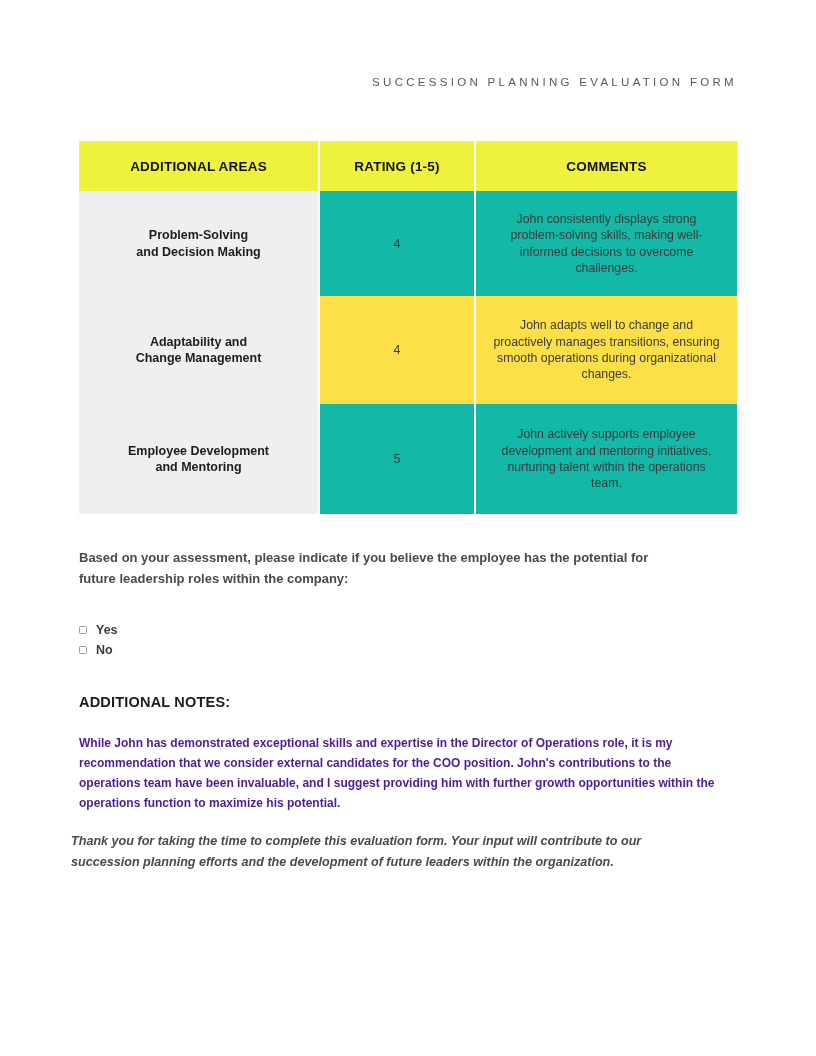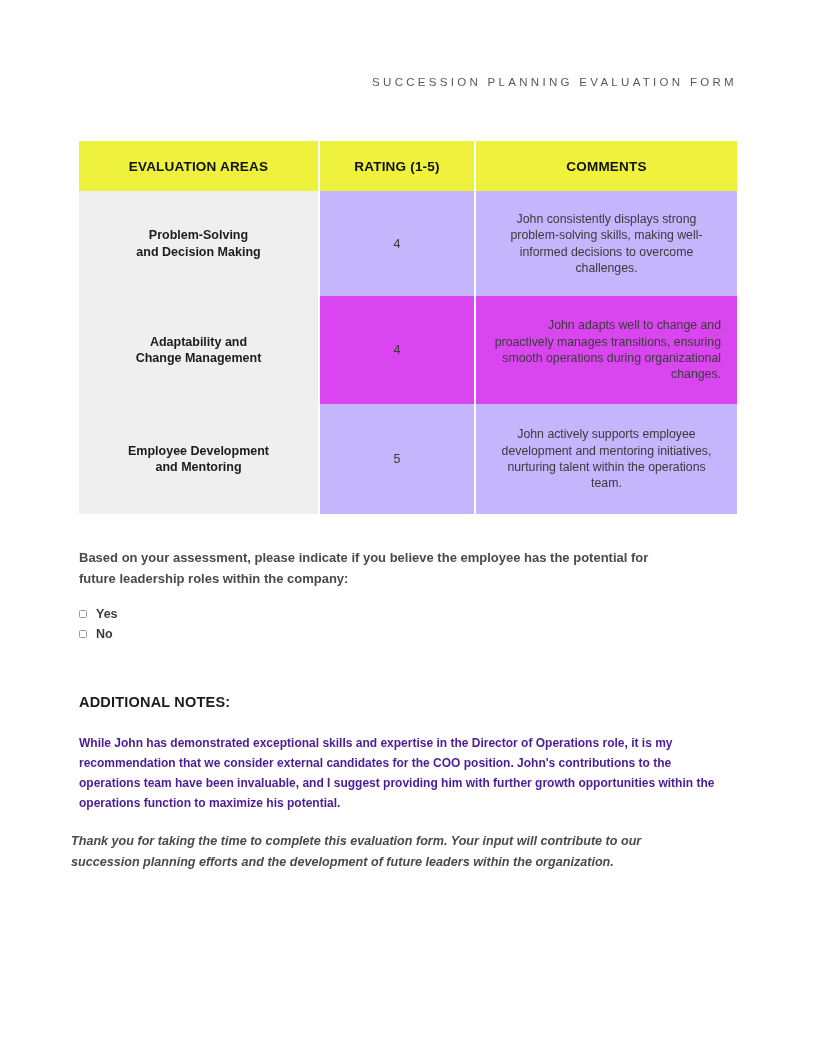--- a/index.html
+++ b/index.html
@@ -68,40 +68,40 @@
     font-size:12.5px;
     color:#3a3a3a;
     font-weight:400;
   }
   .c-comment{
     font-size:12.3px;
     color:#3a3a3a;
     line-height:1.33;
     padding:0 16px;
   }
-  .row-shade .c-rating, .row-shade .c-comment{background:#c4b5fd;}
-  .row-plain .c-rating, .row-plain .c-comment{background:#d946ef;text-align:right;}
+  .row-shade .c-rating, .row-shade .c-comment{background:#14b8a6;}
+  .row-plain .c-rating, .row-plain .c-comment{background:#fde047;}
 
   .r1{height:105px;}
   .r2{height:108px;}
   .r3{height:110px;}
 
   
   .question{
     position:absolute;
     left:79px; top:547px; width:600px;
     font-size:13px;
     line-height:1.62;
     color:#4a4a4a;
     font-weight:600;
   }
 
   .choices{
     position:absolute;
-    left:79px; top:604px;text-align:center;
+    left:79px; top:620px;text-align:center;
   }
   .choice{
     display:flex;align-items:center;
     height:20px;
   }
   .cbox{
     width:8px;height:8px;
     border:1px solid #9a9a9a;
     border-radius:1.5px;
     background:#ffffff;
@@ -145,21 +145,21 @@
 </head>
 <body>
 
 <div class="page">
 
   <div class="doc-header">SUCCESSION PLANNING EVALUATION FORM</div>
 
   <div class="eval-table">
 
     <div class="thead">
-      <div class="th col1">EVALUATION AREAS</div>
+      <div class="th col1">ADDITIONAL AREAS</div>
       <div class="gutter"></div>
       <div class="th col2">RATING (1-5)</div>
       <div class="gutter"></div>
       <div class="th col3">COMMENTS</div>
     </div>
 
     <div class="tbody">
 
       <div class="trow r1 row-shade">
         <div class="cell c-area col1">Problem-Solving<br>and Decision Making</div>

